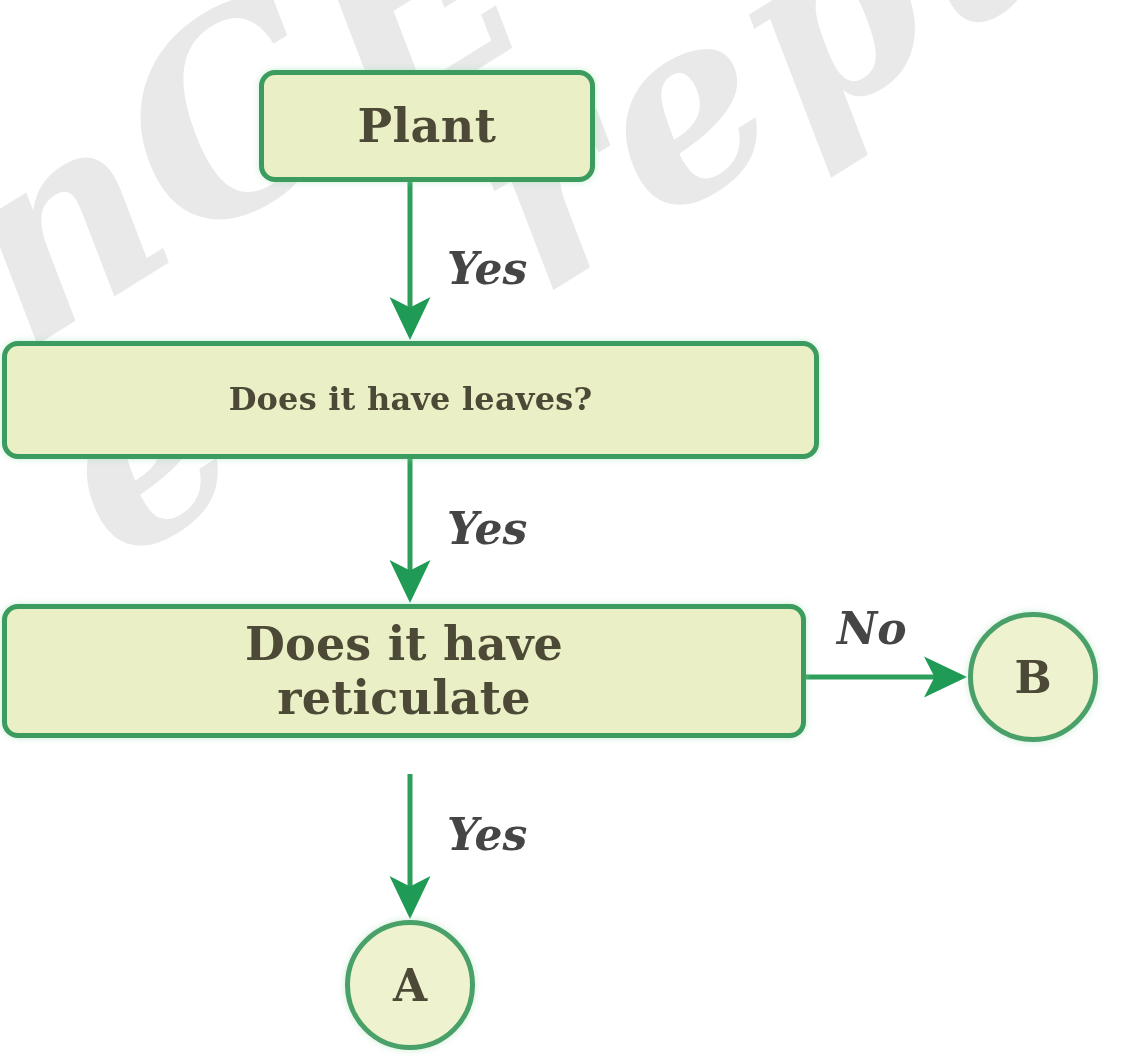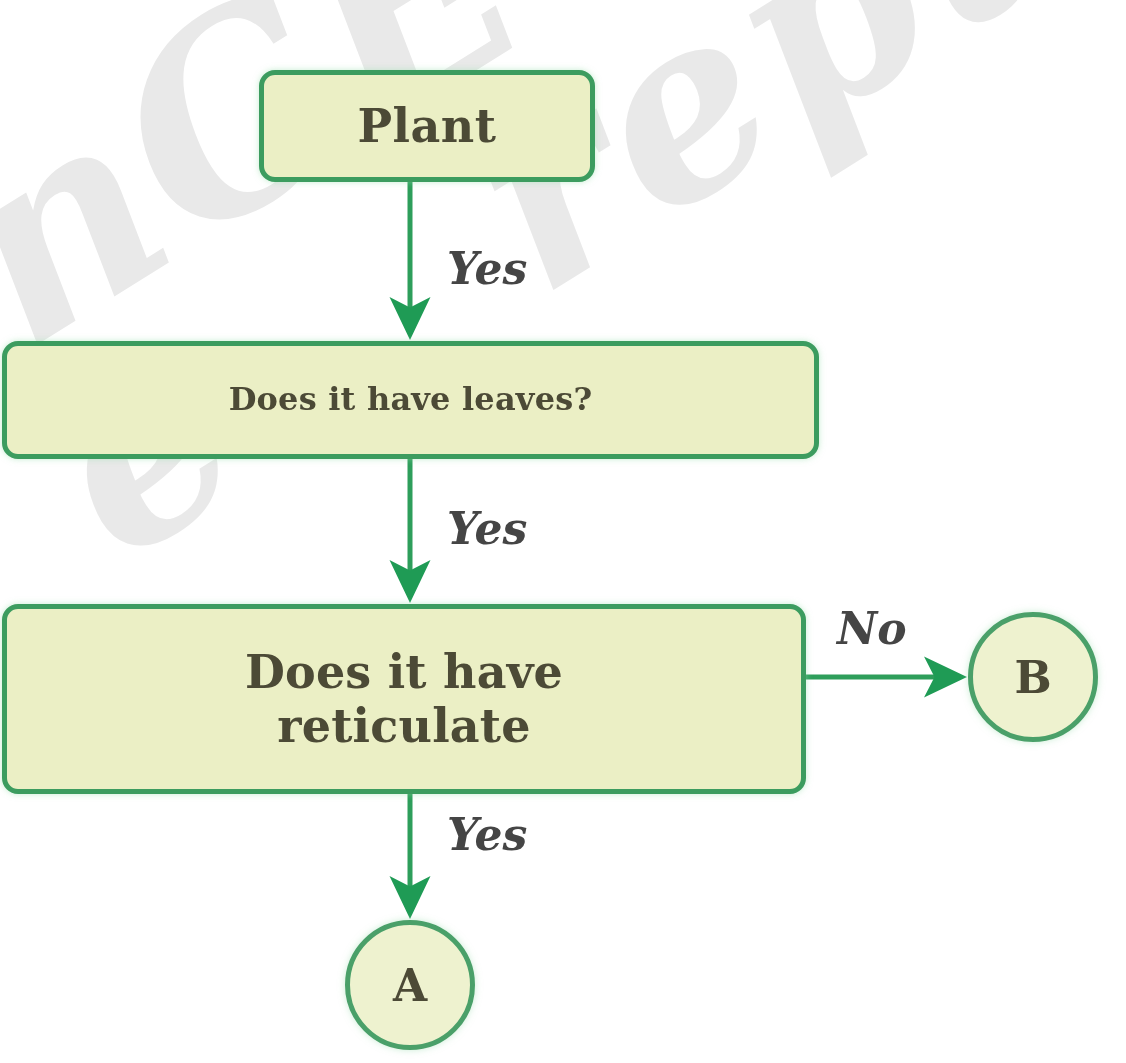--- a/index.html
+++ b/index.html
@@ -95,21 +95,21 @@
     top: 341px;
     width: 817px;
     height: 118px;
     font-size: 32px;
     letter-spacing: 0.2px;
   }
   .node-venation {
     left: 2px;
     top: 604px;
     width: 804px;
-    height: 190px;
+    height: 134px;
     font-size: 46px;
     padding: 8px 40px;
     letter-spacing: 0.2px;
   }
   .node-venation .node-text {
     display: block;
     max-width: 560px;
   }
 
   .terminal {

